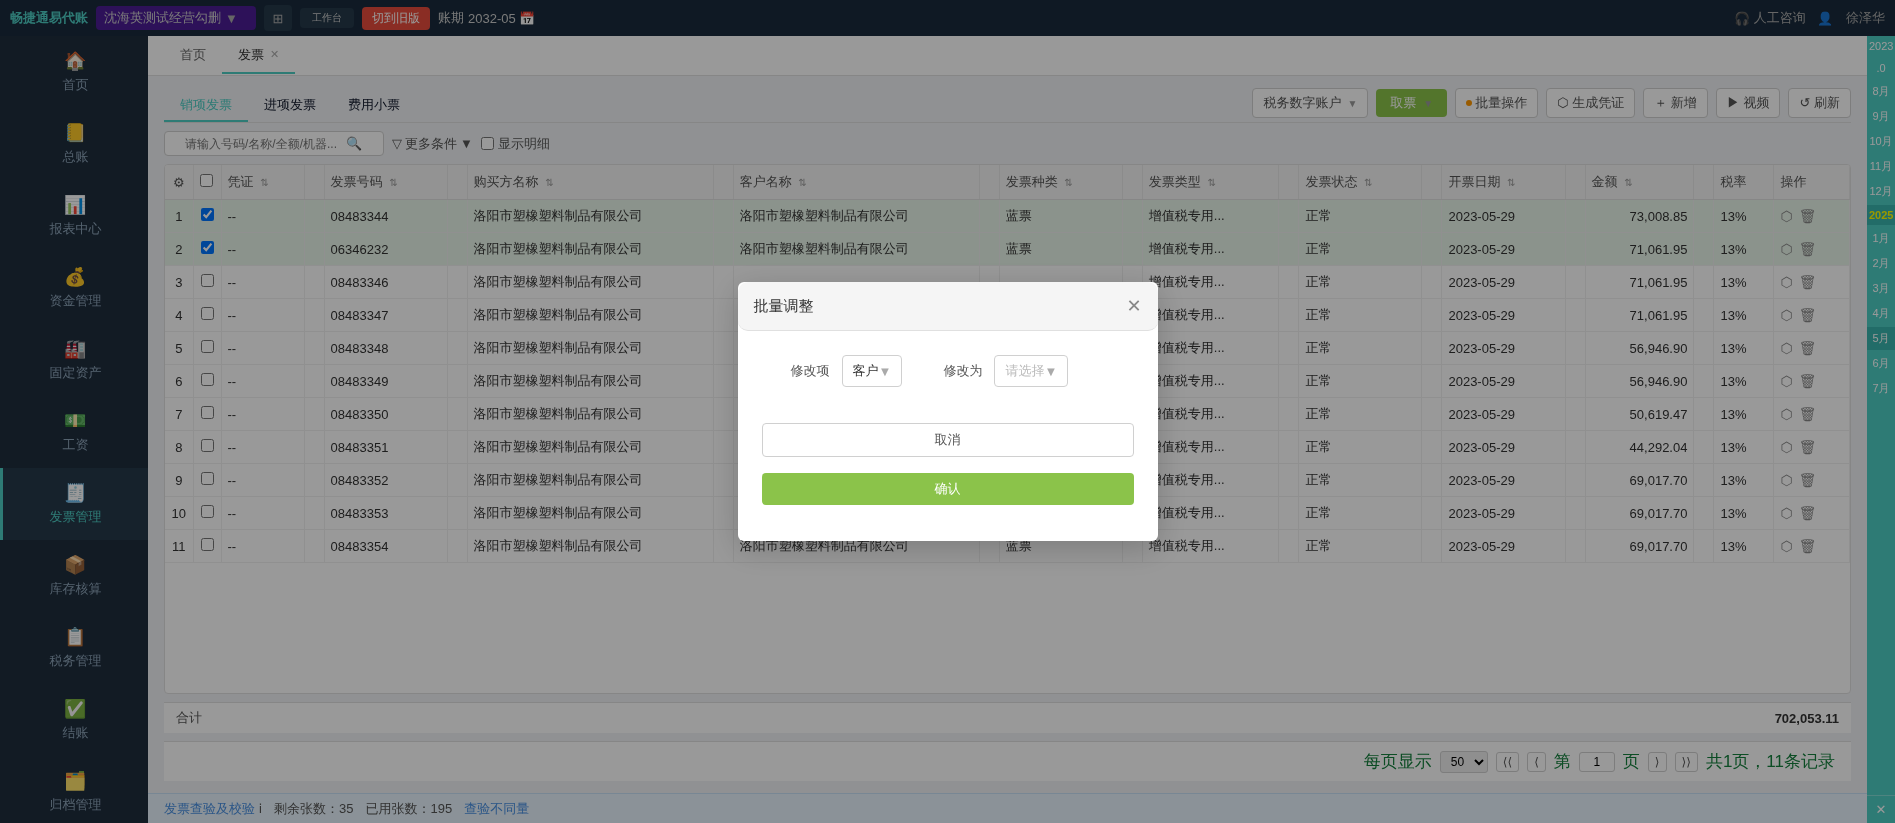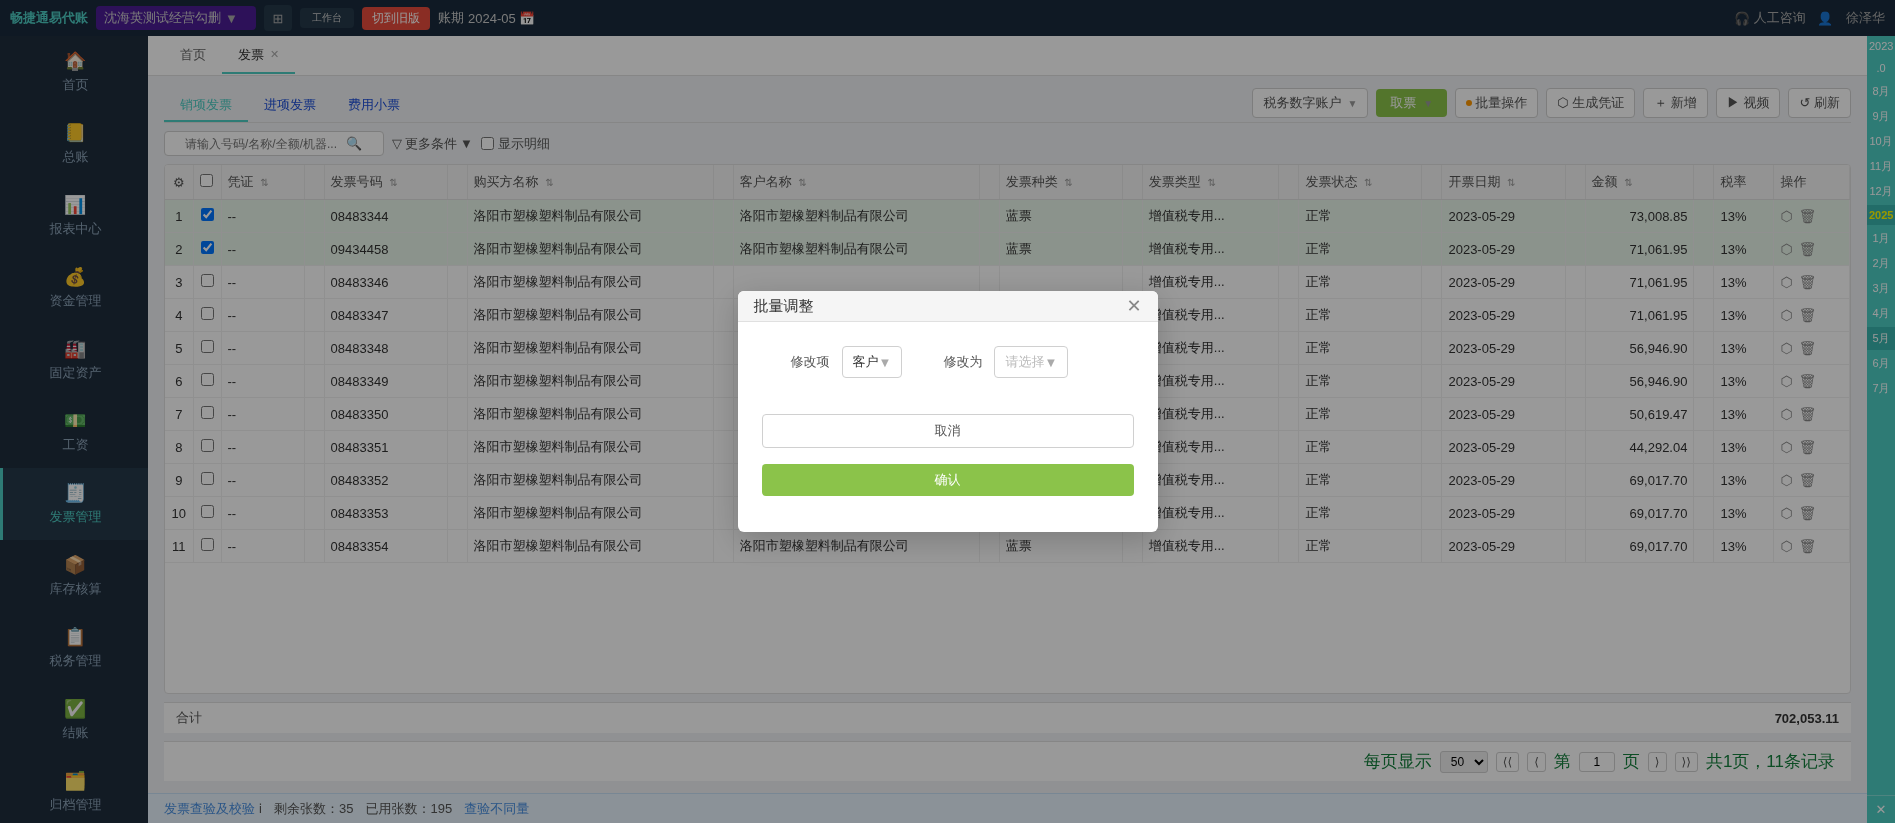--- a/index.html
+++ b/index.html
@@ -54,21 +54,21 @@
     }
     .tab-item.active { color: #333; border-bottom-color: #4ecdc4; }
     .tab-item .close { color: #aaa; font-size: 11px; cursor: pointer; }
 
     
     .page-content { flex: 1; display: flex; flex-direction: column; overflow: hidden; padding: 12px 16px; gap: 8px; }
 
     
     .sub-tab-row { display: flex; align-items: center; gap: 0; border-bottom: 1px solid #e0e0e0; padding-bottom: 0; }
     .sub-tab {
-      padding: 6px 16px; cursor: pointer; color: #1d4ed8; font-size: 13px;
+      padding: 6px 16px; cursor: pointer; color: #0f172a; font-size: 13px;
       border-bottom: 2px solid transparent; margin-bottom: -1px;
     }
     .sub-tab.active { color: #4ecdc4; border-bottom-color: #4ecdc4; font-weight: 500; }
 
     
     .toolbar { display: flex; align-items: center; gap: 8px; flex-wrap: nowrap; }
     .search-box {
       border: 1px solid #d0d0d0; border-radius: 4px; padding: 4px 20px;
       display: flex; align-items: center; gap: 4px; background: #fff; width: 220px;
     }
@@ -128,22 +128,23 @@
       position: fixed; top: 0; left: 0; width: 100%; height: 100%;
       background: rgba(0,0,0,0.4); z-index: 1000; display: flex; align-items: center; justify-content: center;
     }
 
     
     .dialog {
       background: #fff; border-radius: 6px; width: 420px; box-shadow: 0 8px 32px rgba(0,0,0,0.2);
       overflow: hidden;
     }
     .dialog-header {
-      background: #f5f5f5; padding: 4px 16px; display: flex; align-items: center; justify-content: space-between;
+      background: #f5f5f5; padding: 13px 16px; display: flex; align-items: center; justify-content: space-between;
       border-bottom: 1px solid #e0e0e0;
+      border-radius: 10px;
     }
     .dialog-title { font-size: 15px; font-weight: 500; color: #333; }
     .dialog-close { cursor: pointer; color: #888; font-size: 18px; border: none; background: none; }
     .dialog-body { padding: 24px 32px; display: flex; flex-direction: row; gap: 20px; }
     .dialog-row { display: flex; align-items: center; gap: 12px; }
     .dialog-label { width: 60px; text-align: right; color: #555; font-size: 13px; flex-shrink: 0; }
     .dialog-select {
       flex: 1; border: 1px solid #d0d0d0; border-radius: 4px; padding: 6px 10px;
       display: flex; align-items: center; justify-content: space-between; cursor: pointer; background: #fff;
     }
@@ -170,21 +171,21 @@
     </div>
     <div class="top-bar-company">
       <span>沈海英测试经营勾删</span>
       <span class="arrow">▼</span>
     </div>
     <button class="top-bar-icon-btn">⊞</button>
     <button class="top-bar-workbench">工作台</button>
     <button class="top-bar-switch">切到旧版</button>
     <span class="top-bar-period">
       <span>账期</span>
-      <span>2024-05</span>
+      <span>2032-05</span>
       <span>📅</span>
     </span>
     <div class="top-bar-spacer"></div>
     <div class="top-bar-right">
       <span>🎧 <span>人工咨询</span></span>
       <span>👤</span>
       <span>徐泽华</span>
     </div>
   </div>
 
@@ -372,21 +373,21 @@
         </div>
       </td>
     </tr>
                 <tr class="selected">
       <td class="checkbox-cell">2</td>
       <td class="checkbox-cell">
         <input type="checkbox" checked="" style="">
       </td>
       <td>--</td>
       <td></td>
-      <td>09434458</td>
+      <td>06346232</td>
       <td></td>
       <td style="max-width:160px; overflow:hidden; text-overflow:ellipsis;">洛阳市塑橡塑料制品有限公司</td>
       <td></td>
       <td style="max-width:160px; overflow:hidden; text-overflow:ellipsis;">洛阳市塑橡塑料制品有限公司</td>
       <td></td>
       <td>蓝票</td>
       <td></td>
       <td style="max-width:100px; overflow:hidden; text-overflow:ellipsis;">增值税专用...</td>
       <td></td>
       <td>正常</td>

